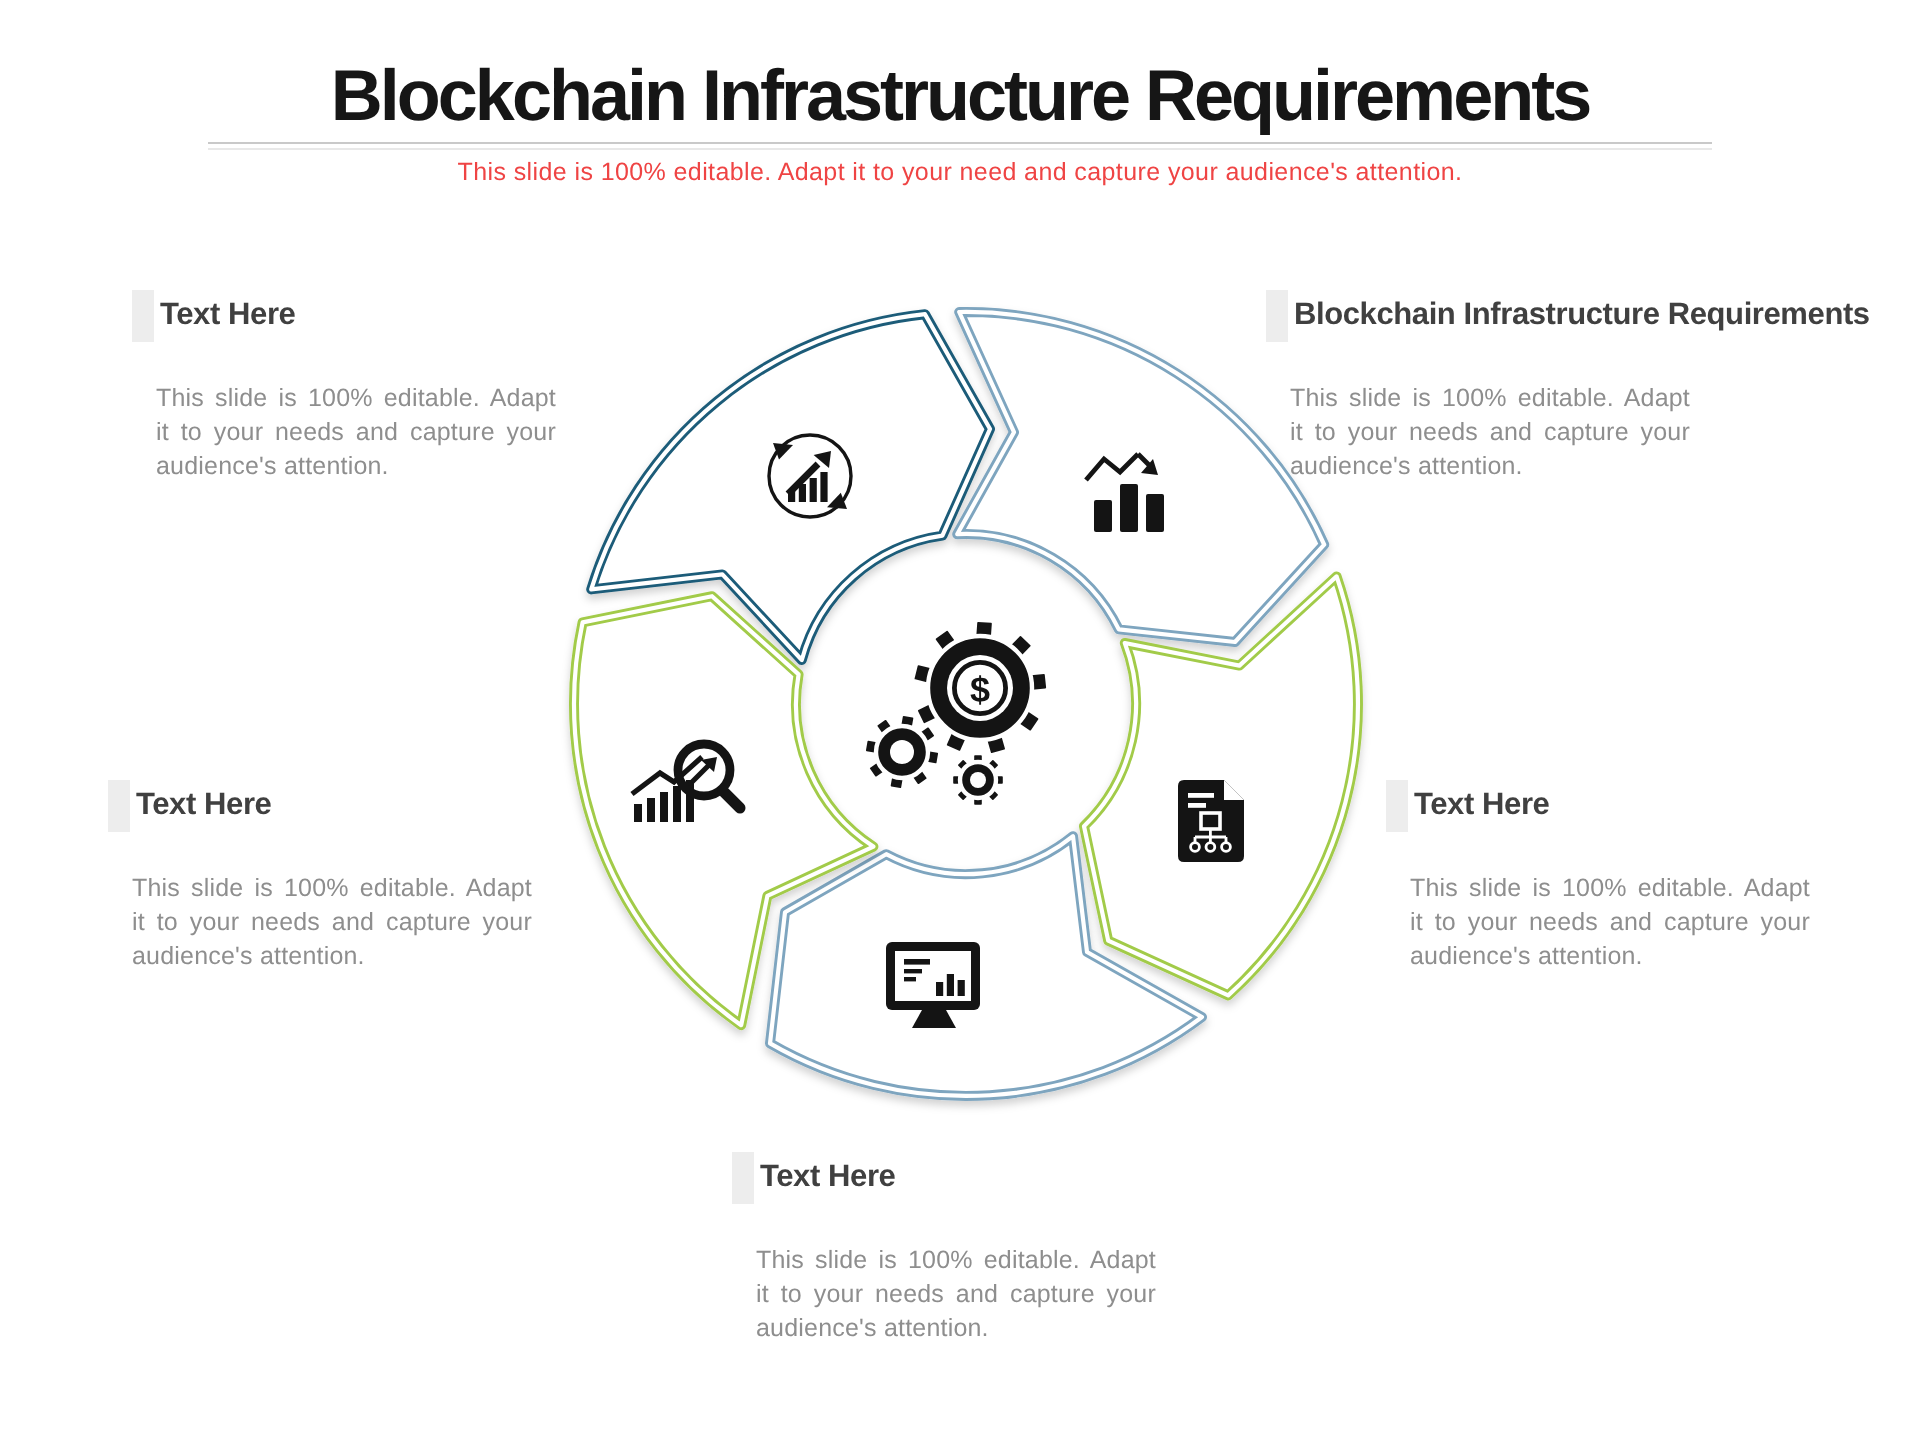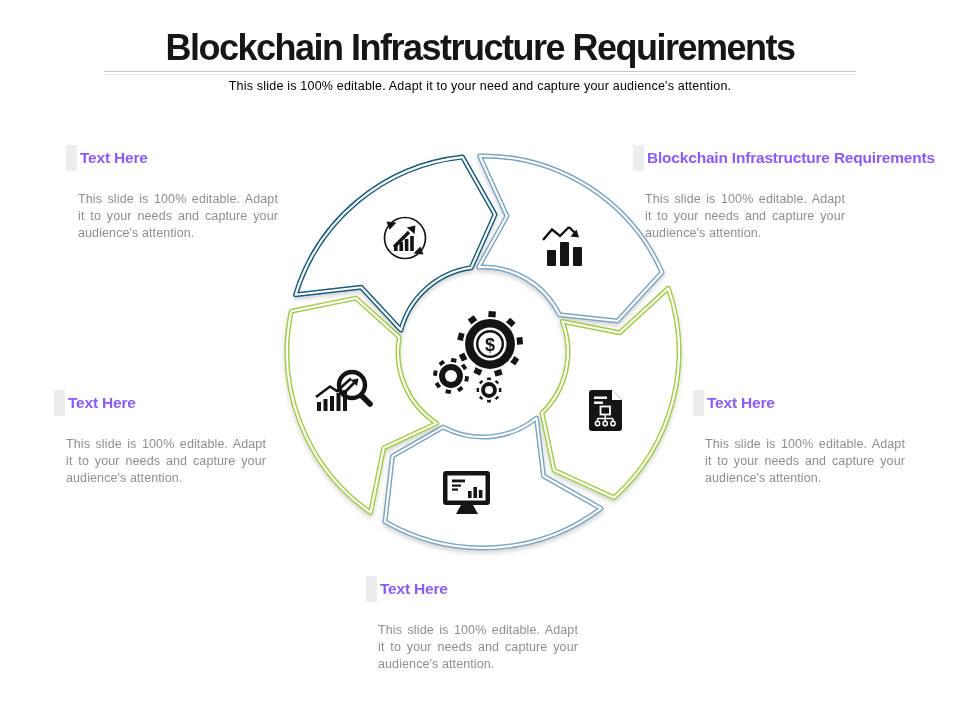--- a/index.html
+++ b/index.html
@@ -4,26 +4,26 @@
 <style>
   html,body{margin:0;padding:0;background:#fff;}
   .slide{position:relative;width:960px;height:720px;background:#ffffff;overflow:hidden;
          font-family:"Liberation Sans","DejaVu Sans",sans-serif;}
   .title{position:absolute;left:0;right:0;top:27px;text-align:center;
          font-size:36px;font-weight:700;letter-spacing:-1.5px;color:#161616;white-space:nowrap;}
   .rule{position:absolute;left:104px;width:752px;height:1px;}
   .rule1{top:71px;background:#c9c9c9;}
   .rule2{top:74px;background:#e8e8e8;}
   .subtitle{position:absolute;left:0;right:0;top:79px;text-align:center;
-            font-size:12.5px;color:#000000;letter-spacing:.2px;}
+            font-size:12.5px;color:#ef4444;letter-spacing:.2px;}
   .diagram-svg{position:absolute;left:0;top:0;width:960px;height:720px;}
   .tblock{position:absolute;}
   .thead{display:flex;align-items:center;}
   .hbar{width:11px;height:26px;background:#ededed;flex:0 0 11px;}
-  .htext{font-size:15.5px;font-weight:700;color:#8b5cf6;margin-left:3px;letter-spacing:-.2px;white-space:nowrap;}
+  .htext{font-size:15.5px;font-weight:700;color:#404040;margin-left:3px;letter-spacing:-.2px;white-space:nowrap;}
   .tbody{margin-left:12px;margin-top:20px;width:200px;font-size:12.5px;line-height:17px;
          color:#8e8e8e;text-align:justify;letter-spacing:.1px;}
   .b-tl{left:66px;top:145px;}
   .b-tr{left:633px;top:145px;}
   .b-ml{left:54px;top:390px;}
   .b-mr{left:693px;top:390px;}
   .b-bt{left:366px;top:576px;}
 </style>
 </head>
 <body>

